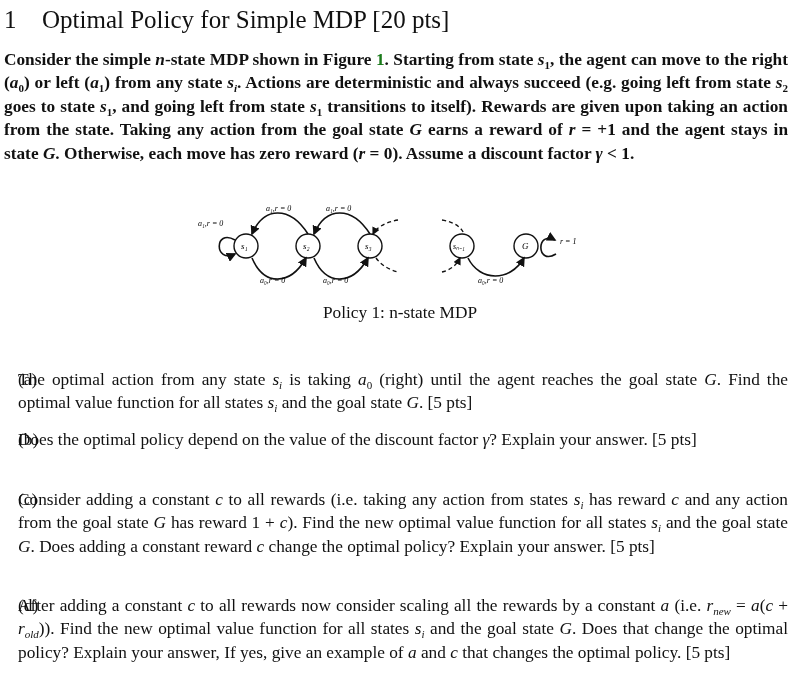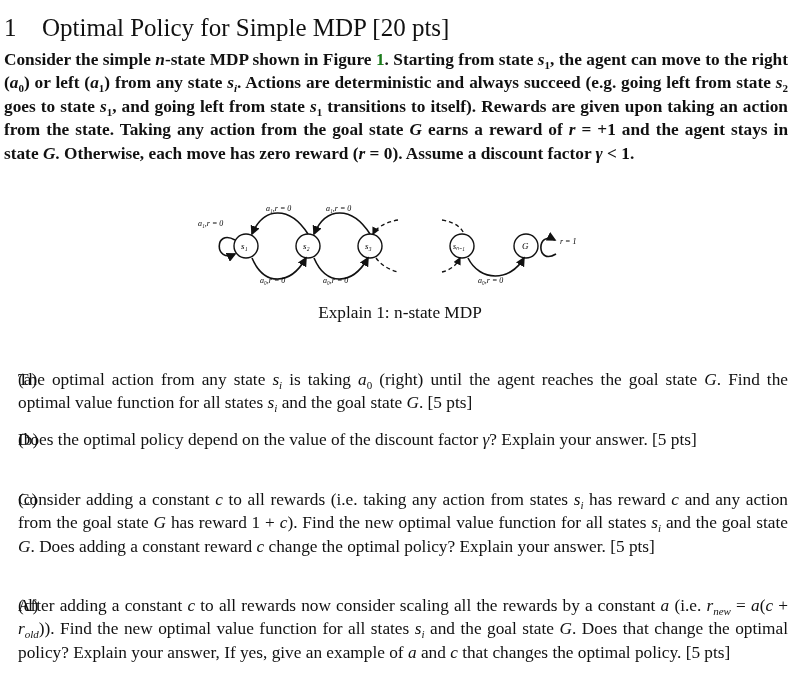--- a/index.html
+++ b/index.html
@@ -2,21 +2,21 @@
 <html><head>
 <meta charset="utf-8">
 <style>
   html, body { margin: 0; padding: 0; background: #ffffff; }
   body {
     width: 800px; height: 686px; overflow: hidden; position: relative;
     font-family: "Liberation Serif", "DejaVu Serif", serif;
     color: #111;
   }
   .section-title {
-    position: absolute; left: 4px; top: 12px;
+    position: absolute; left: 4px; top: 4px;
     font-size: 25px; line-height: 32px; white-space: nowrap;
   }
   .section-title .num { display: inline-block; width: 38px; }
   .intro {
     position: absolute; left: 4px; top: 48px; width: 784px;
     font-size: 17.3px; line-height: 23.4px; text-align: justify; font-weight: bold;
   }
   .intro i, .q i { font-style: italic; }
   .ref { color: #1a7a1a; }
   .figure {
@@ -91,21 +91,21 @@
     <path d="M196,60 C202,68 210,72 218,74" fill="none" stroke="#111" stroke-width="1.3" stroke-dasharray="4,3"></path>
     <path d="M262,74 C270,72 276,68 280,60" fill="none" stroke="#111" stroke-width="1.3" stroke-dasharray="4,3" marker-end="url(#ah)"></path>
     <path d="M288,60 C300,84 330,84 344,60" fill="none" stroke="#111" stroke-width="1.6" marker-end="url(#ah)"></path>
     <text x="298" y="85" font-size="8">a₀,r = 0</text>
 
     <path d="M356,42 C376,30 376,66 357,56" fill="none" stroke="#111" stroke-width="1.6" marker-end="url(#ah)" transform="rotate(180 366 49)"></path>
     <text x="380" y="46" font-size="8">r = 1</text>
   </svg>
 </div>
 
-<div class="caption">Explain 1: n-state MDP</div>
+<div class="caption">Policy 1: n-state MDP</div>
 
 <div class="q" style="top:368px;">
   <span class="lbl">(a)</span>
   <div class="body">The optimal action from any state <i>s<sub>i</sub></i> is taking <i>a</i><sub>0</sub> (right) until the agent reaches the goal state <i>G</i>. Find the optimal value function for all states <i>s<sub>i</sub></i> and the goal state <i>G</i>. [5 pts]</div>
 </div>
 
 <div class="q" style="top:428px;">
   <span class="lbl">(b)</span>
   <div class="body">Does the optimal policy depend on the value of the discount factor <i>γ</i>? Explain your answer. [5 pts]</div>
 </div>

